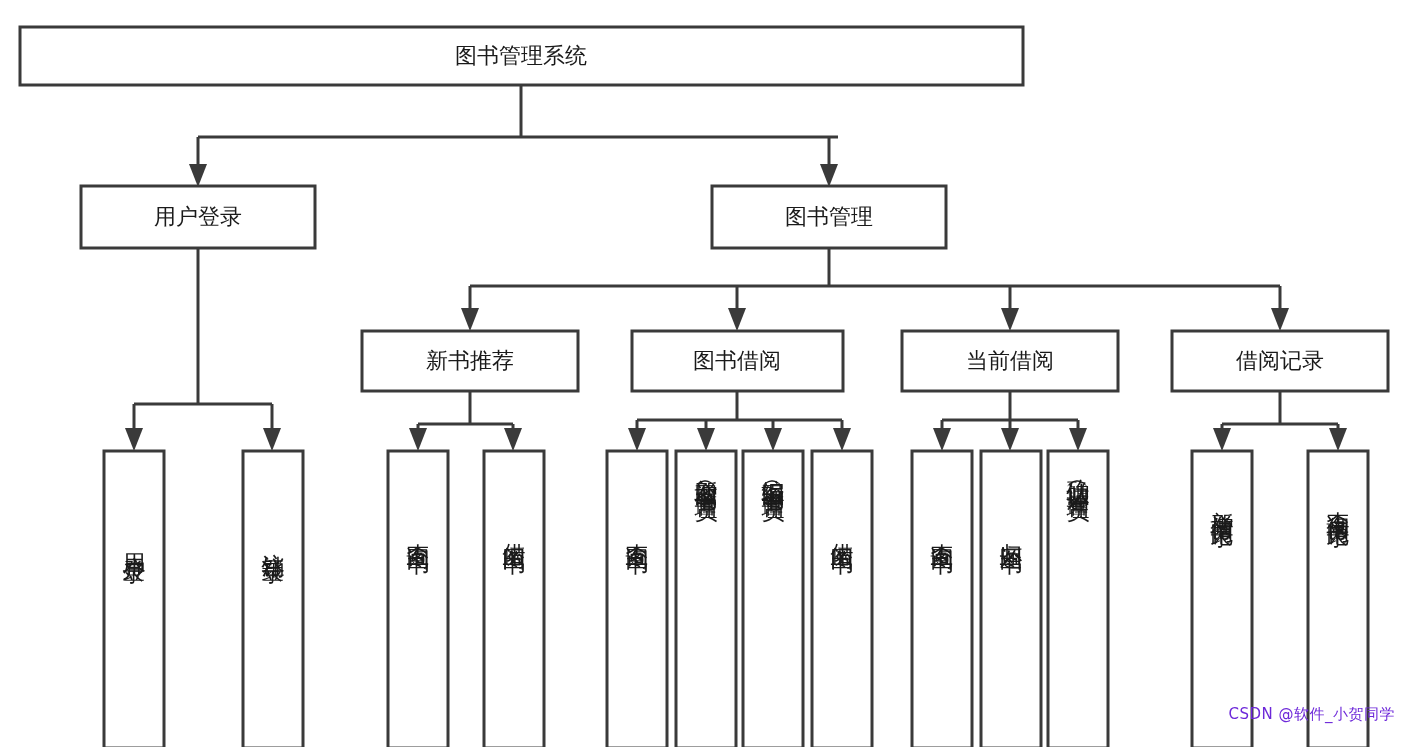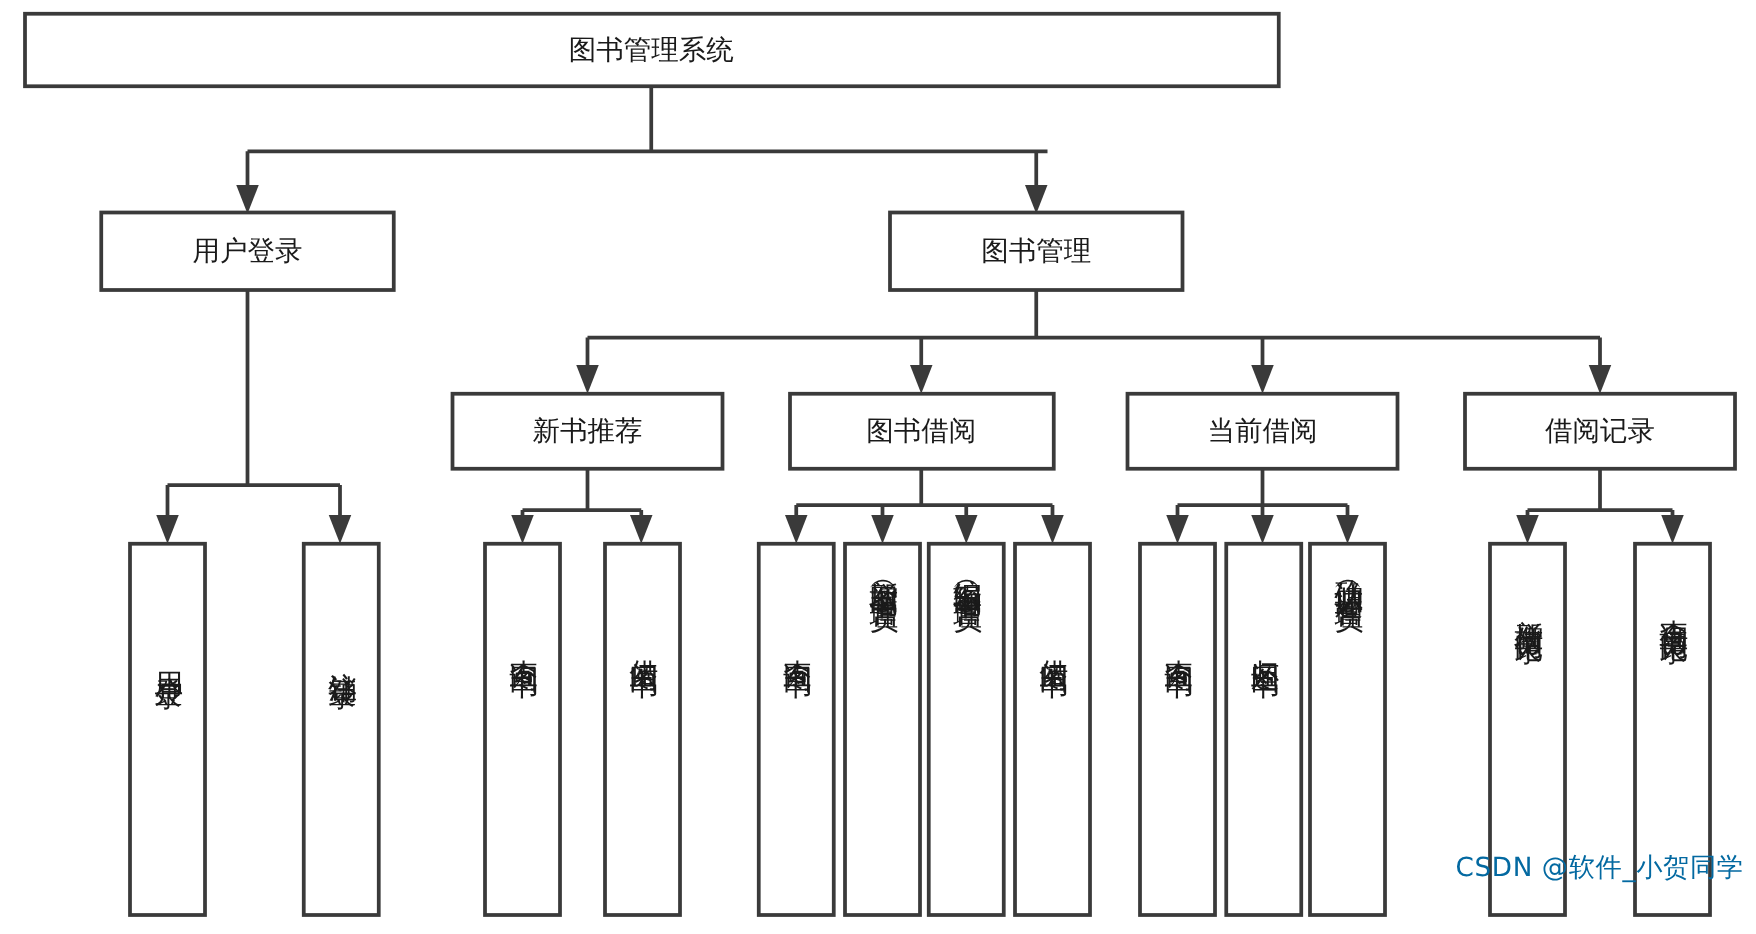--- a/index.html
+++ b/index.html
@@ -9,21 +9,21 @@
   }
   body {
     width: 1405px;
     height: 747px;
     font-family: "DejaVu Sans", "Liberation Sans", sans-serif;
     overflow: hidden;
     position: relative;
   }
   #diagram-root {
     position: absolute;
-    left: 0; top: 0;
+    left: 0; top: 16px;
     width: 1405px;
     height: 714px;
   }
   svg.diagram {
     display: block;
     width: 1405px;
     height: 747px;
   }
   .node-box {
     fill: #ffffff;
@@ -62,22 +62,22 @@
     line-height: 1;
     letter-spacing: 3px;
     color: #1a1a1a;
     white-space: nowrap;
   }
   #watermark {
     position: absolute;
     right: 10px;
     bottom: 6px;
     font-family: "DejaVu Sans", "Liberation Sans", sans-serif;
-    font-size: 21px;
-    color: #0369a1;
+    font-size: 15px;
+    color: #6d28d9;
     letter-spacing: 0.5px;
     user-select: none;
   }
 </style>
 </head>
 <body>
 
 <div id="diagram-root">
   <svg class="diagram" viewBox="0 0 1405 747" xmlns="http://www.w3.org/2000/svg">
 

